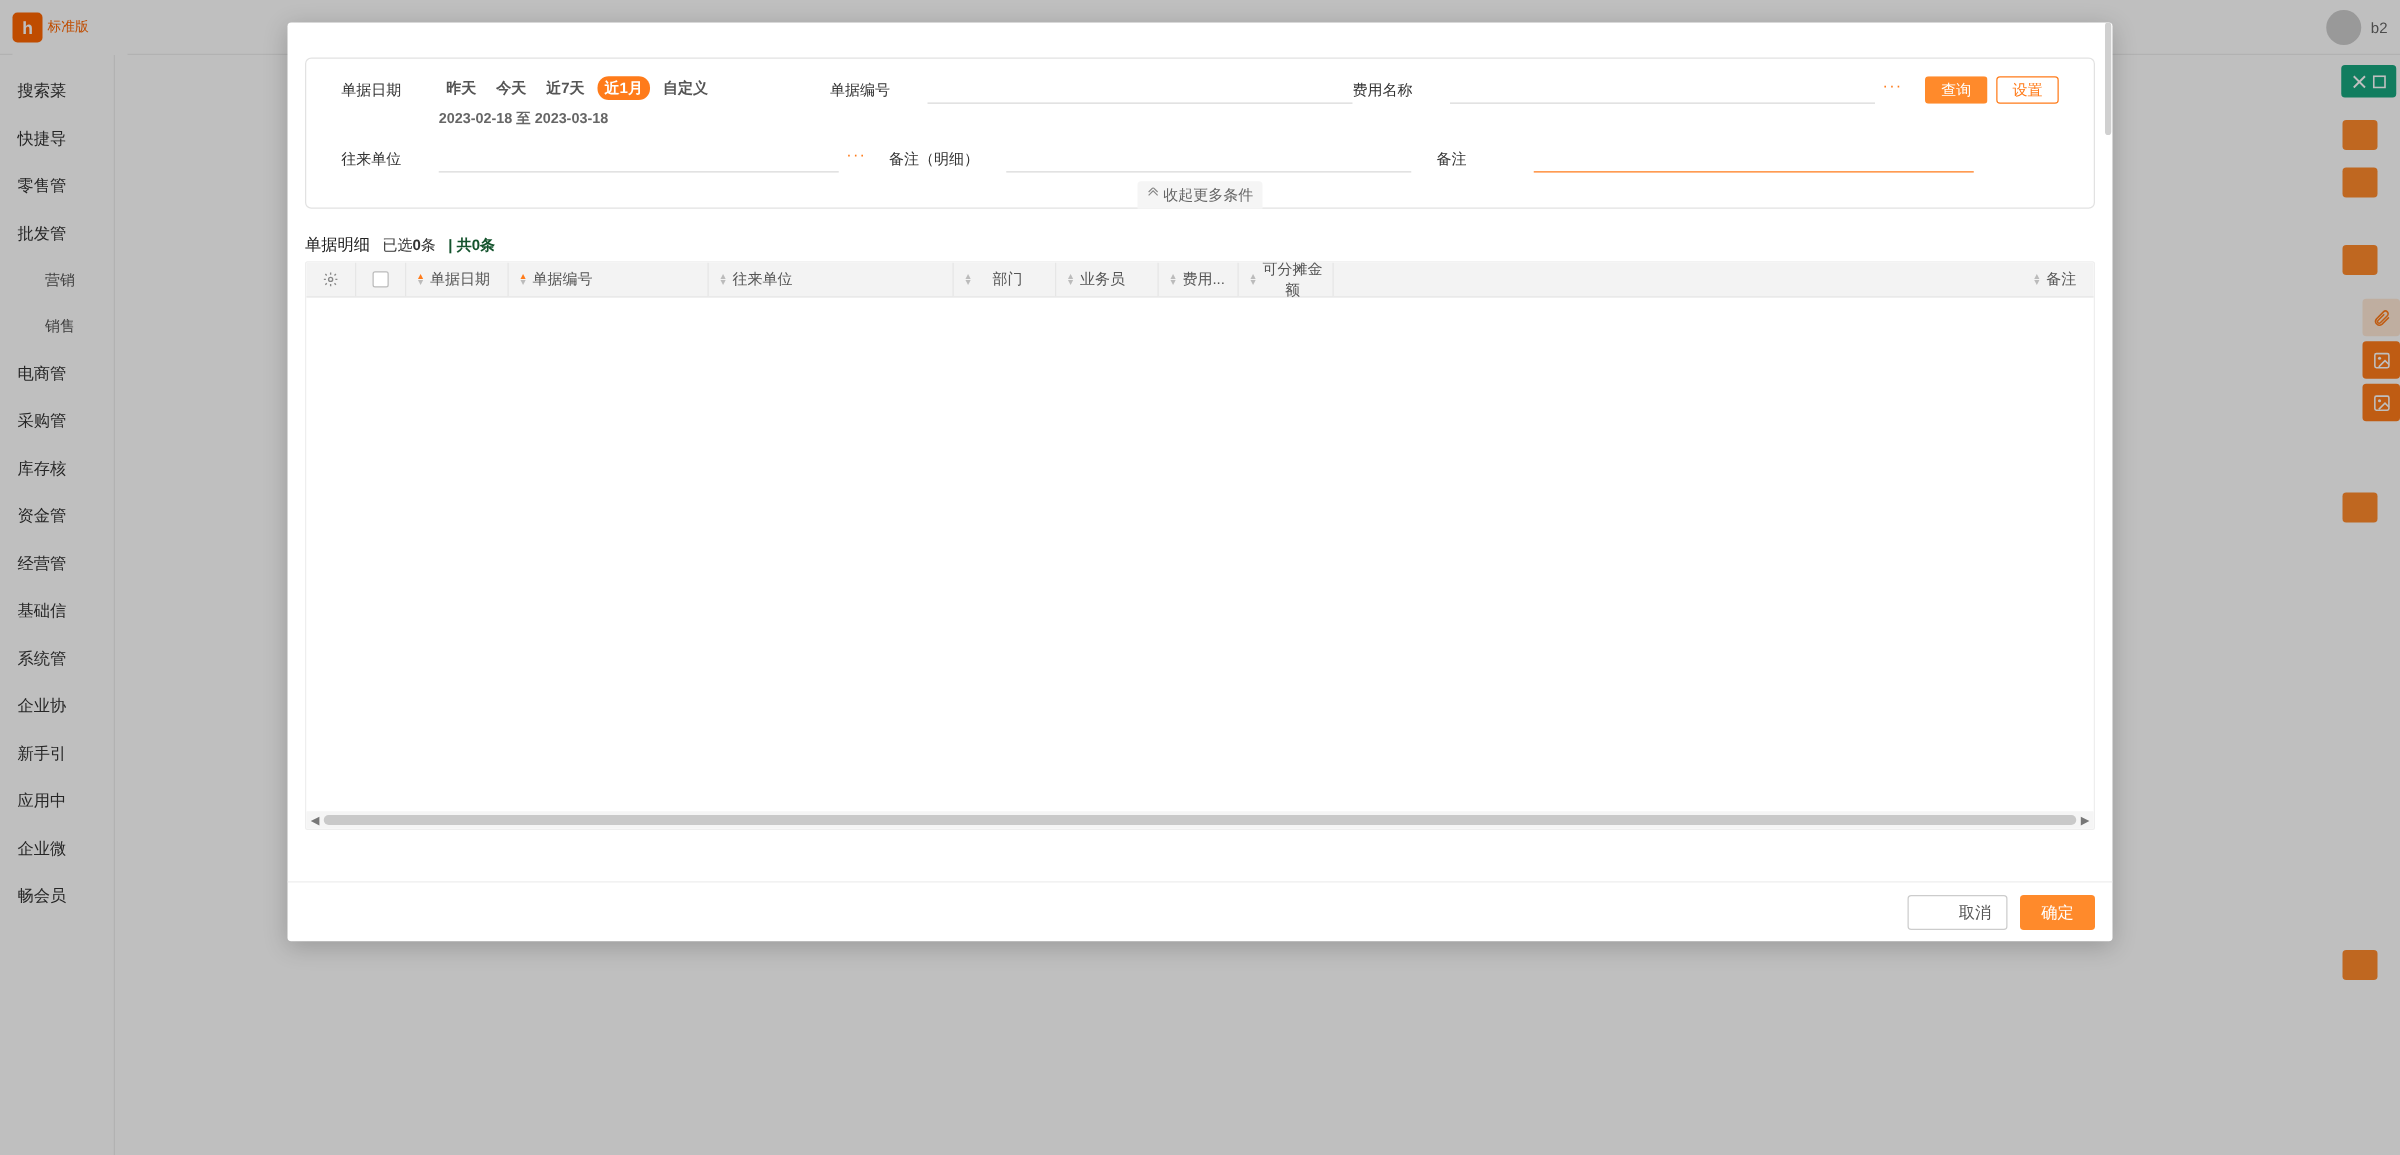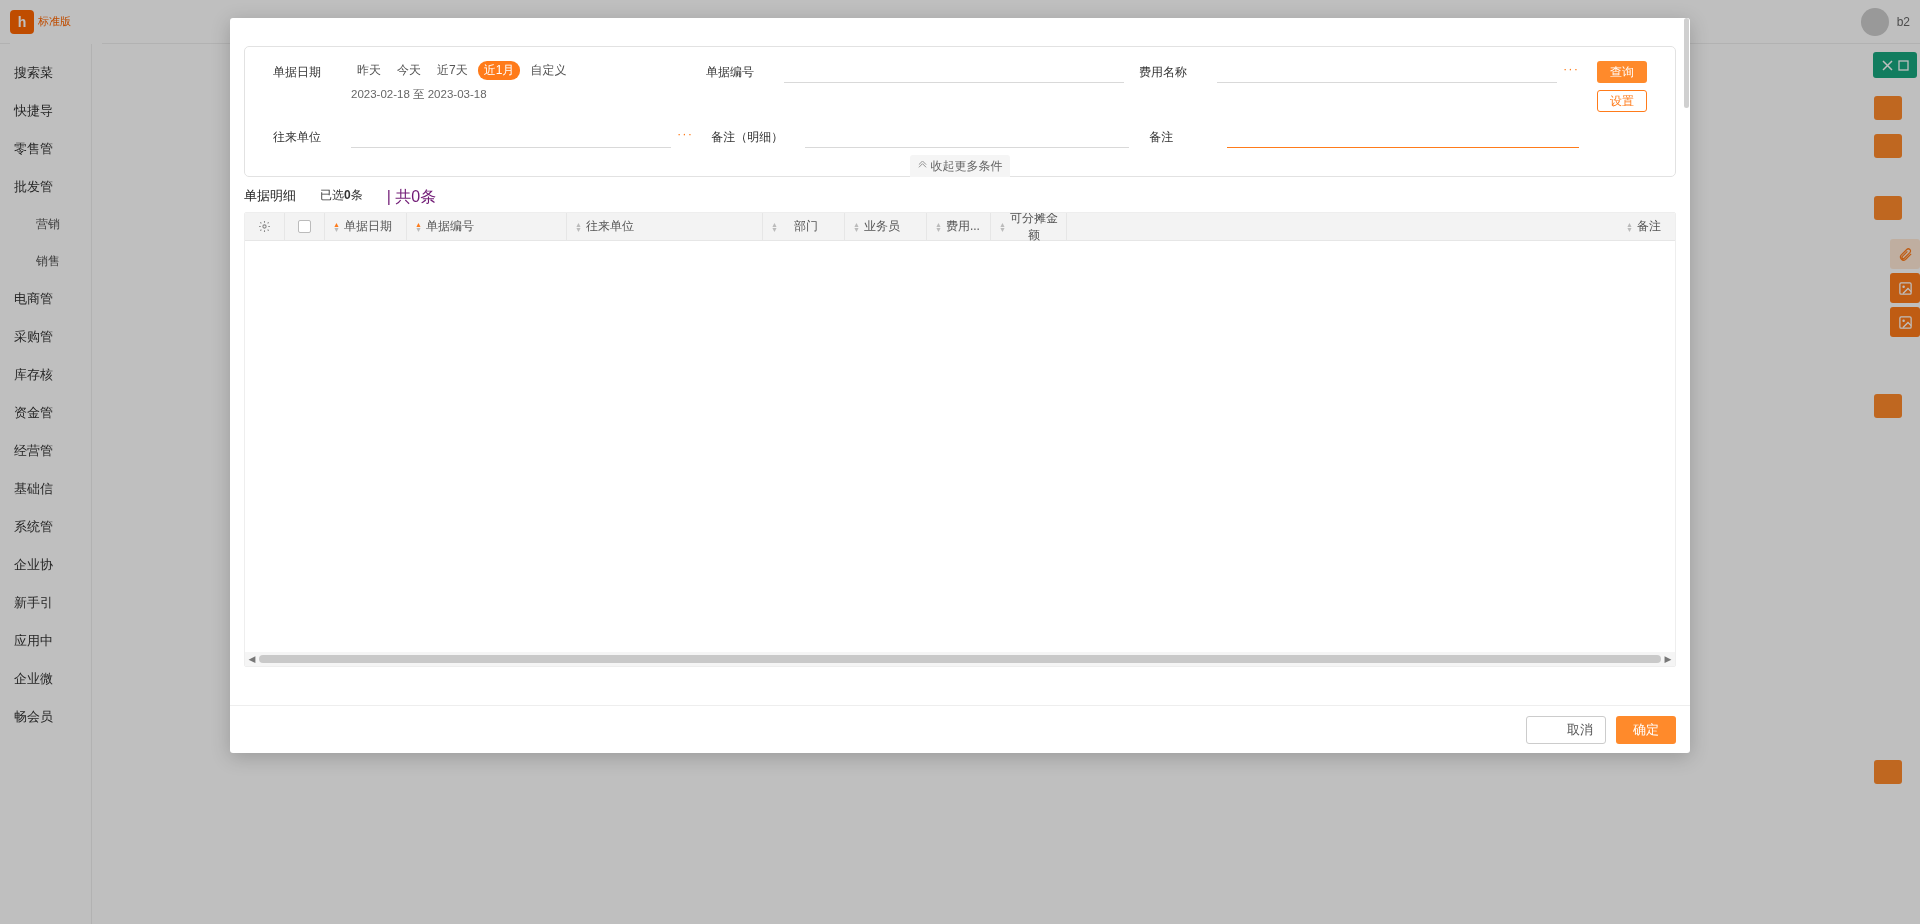--- a/index.html
+++ b/index.html
@@ -76,38 +76,38 @@
 .tag {
   padding: 1px 6px; border-radius: 9px; font-size: 12px; color: #555; cursor: pointer;
 }
 .tag.active { background: #ff7b1a; color: #fff; }
 .date-range { width:100%; font-size: 11.5px; color: #666; margin-top: 3px; }
 .inline-input {
   border: none; border-bottom: 1px solid #d9d9d9; width: 340px; height: 22px; background: transparent; font-size: 12px; outline:none;
 }
 .inline-input.highlight { border-bottom-color: #ff7b1a; }
 .more-icon { color: #ff7b1a; font-size: 13px; margin-left: 6px; cursor: pointer; letter-spacing:1px;}
-.actions-col { display: flex; flex-direction: column; gap: 7px; margin-left:18px;}
+.actions-col { display: flex; flex-direction: row; gap: 7px; margin-left:18px;}
 .btn {
   min-width: 50px; height: 22px; padding: 0 12px; border-radius: 3px; font-size: 12px; display: flex; align-items: center; justify-content: center; cursor: pointer; border: 1px solid transparent;
 }
 .btn-primary { background: #ff8a2b; color: #fff; }
 .btn-outline { background: #fff; color: #ff7b1a; border-color: #ff7b1a; }
 .collapse-bar {
   height: 22px; background: #f5f5f5; display: flex; align-items: center; justify-content: center; gap: 4px; font-size: 12px; color: #666; cursor: pointer; margin: 0 auto; width: 100px; border-radius:3px 3px 0 0;
   position:relative; bottom:-1px;
 }
 .chevron-up { font-size: 10px; }
 
 
-.details-header { display: flex; align-items: flex-start; gap: 24px; margin-top: 10px; margin-bottom: 4px;}
+.details-header { display: flex; align-items: center; gap: 10px; margin-top: 20px; margin-bottom: 4px;}
 .details-title { font-size: 13px; color: #222; font-weight: 500;}
 .sel-count { font-size: 12px; color: #333; }
 .sel-count b { font-weight: 600; }
-.total-count { font-size: 16px; color: #701a75; }
+.total-count { font-size: 12px; color: #14532d; font-weight: bold; }
 
 
 .table-wrap { border: 1px solid #eee; border-radius: 2px; height: 455px; overflow: hidden; position:relative;}
 .thead { display: flex; height: 28px; background: #f3f3f3; border-bottom: 1px solid #e6e6e6; align-items: center; font-size: 12px; color: #555;}
 .th { display: flex; align-items: center; gap: 4px; padding: 0 8px; border-right: 1px solid #e6e6e6; height:100%;}
 .th:last-child { border-right: none; }
 .th.center { justify-content: center; }
 .th.right { justify-content: flex-end; padding-right:14px;}
 .gear { width: 14px; height: 14px; display:inline-flex; align-items:center; justify-content:center;}
 .sort { display: inline-flex; flex-direction: column; font-size: 7px; line-height: 5px; color: #bbb; }
@@ -230,21 +230,21 @@
 
     <div class="modal-body">
       <div class="inner-scroll">
 
       <div class="filter-panel">
 
         <div class="filter-row">
 
           <div class="filter-group" style="width:440px;">
             <div class="filter-label">单据日期</div>
-            <div style="flex:1;">
+            <div style="flex:1;font-weight:bold;">
               <div class="date-tags">
                 <span class="tag">昨天</span>
                 <span class="tag">今天</span>
                 <span class="tag">近7天</span>
                 <span class="tag active">近1月</span>
                 <span class="tag">自定义</span>
                 <div class="date-range">2023-02-18 至 2023-03-18</div>
               </div>
             </div>
           </div>

